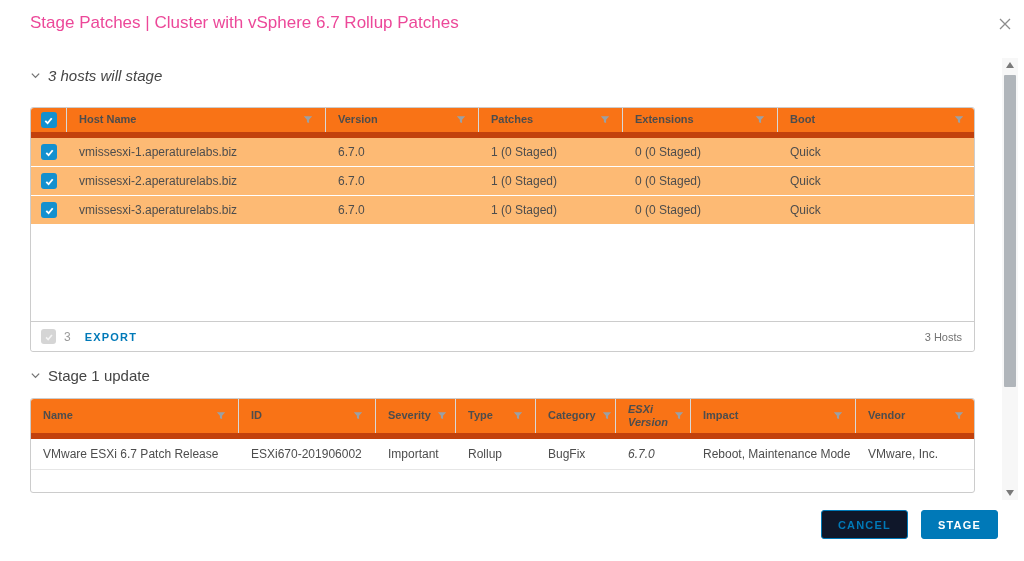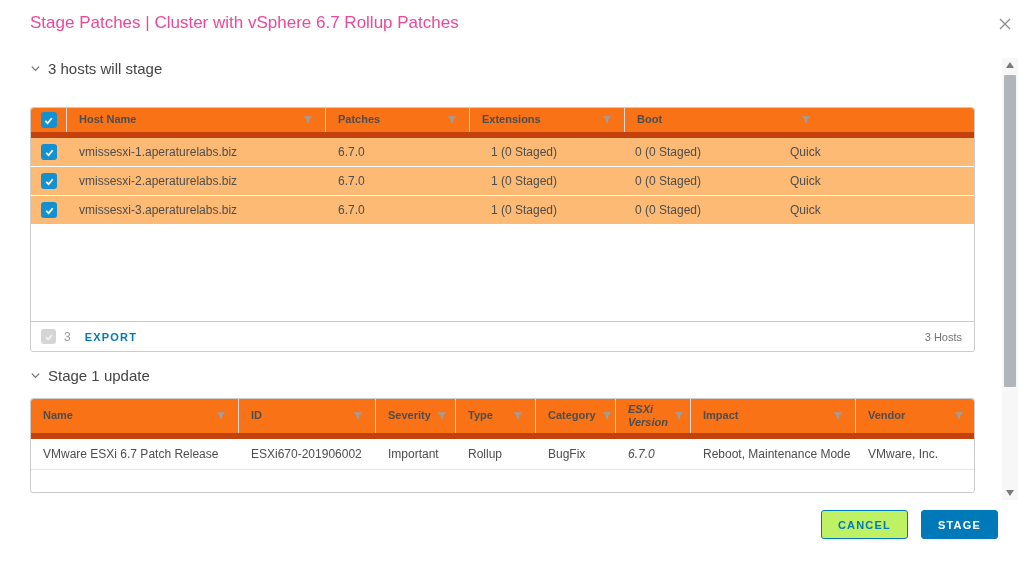--- a/index.html
+++ b/index.html
@@ -7,21 +7,21 @@
   body { font-family:"Liberation Sans", sans-serif; color:#4d4d4d; }
 
   .dialog { position:relative; width:1024px; height:561px; background:#fff; overflow:hidden; }
 
   
   .dlg-title { position:absolute; left:30px; top:13px; font-size:17px; font-weight:400; color:#ec4899; }
   .close-btn { position:absolute; right:8px; top:14px; width:22px; height:22px; background:none; border:none; cursor:pointer; }
 
   
   .section-hdr { position:absolute; left:30px; display:flex; align-items:center; gap:7px; font-size:15px; color:#454545; cursor:pointer; }
-  .section-hdr.s1 { top:60px; }
+  .section-hdr.s1 { top:67px;font-style:italic; }
   .section-hdr.s2 { top:367px; }
 
   
   .table { position:absolute; left:30px; width:945px; border:1px solid #cccccc; border-radius:3px; background:#fff; }
   .t1 { top:107px; height:245px; }
   .t2 { top:398px; height:95px; }
 
   .thead { display:flex; background:#f97316; border-bottom:6px solid #c2410c; border-radius:3px 3px 0 0; }
   .t1 .thead { height:30px; }
   .t2 .thead { height:40px; }
@@ -55,21 +55,21 @@
   
   .vscroll { position:absolute; left:1002px; top:58px; width:16px; height:442px; background:#f7f7f7; }
   .vscroll .arrow { position:absolute; left:0; width:16px; height:14px; display:flex; align-items:center; justify-content:center; cursor:pointer; }
   .vscroll .arrow.up { top:0; }
   .vscroll .arrow.down { bottom:0; }
   .vscroll .thumb { position:absolute; left:2px; top:17px; width:12px; height:312px; background:#b0b5ba; border-radius:1px; cursor:grab; }
 
   
   .actions { position:absolute; right:26px; top:510px; display:flex; gap:13px; }
   .btn { height:29px; border-radius:3px; font-family:"Liberation Sans", sans-serif; font-size:11px; font-weight:700; letter-spacing:1.2px; cursor:pointer; padding:0 16px; }
-  .btn.outline { background:#bef264; border:1px solid #0079b8; color:#0079b8; }
+  .btn.outline { background:#0f172a; border:1px solid #0079b8; color:#0079b8; }
   .btn.solid { background:#0079b8; border:1px solid #0079b8; color:#fff; }
 
   .funnel { display:inline-flex; flex:none; margin-left:6px; }
 </style>
 </head>
 <body>
 
 <div class="dialog">
 
   <div class="dlg-title">Stage Patches | Cluster with vSphere 6.7 Rollup Patches</div>
@@ -92,20 +92,28 @@
     <div class="thead">
       <div class="hcell cb c0">
         <span class="checkbox">
           <svg width="11" height="11" viewBox="0 0 12 12">
               <path d="M2.5 6.5 L5 9 L9.5 3.5" stroke="#fff" stroke-width="2" fill="none"></path>
             </svg>
         </span>
       </div>
       <div class="hcell c1">
         <span class="lbl">Host Name</span>
+        <span class="funnel">
+            <svg width="10" height="10" viewBox="0 0 12 12">
+              <path d="M1 1.5 H11 L7.3 5.6 V9.5 L4.7 8.6 V5.6 Z" fill="#9aa0a5"></path>
+            </svg>
+          </span>
+      </div>
+      <div class="hcell c2">
+        <span class="lbl">Version</span>
         <span class="funnel">
             <svg width="10" height="10" viewBox="0 0 12 12">
               <path d="M1 1.5 H11 L7.3 5.6 V9.5 L4.7 8.6 V5.6 Z" fill="#9aa0a5"></path>
             </svg>
           </span>
       </div>
       <div class="hcell c3">
         <span class="lbl">Patches</span>
         <span class="funnel">
             <svg width="10" height="10" viewBox="0 0 12 12">

